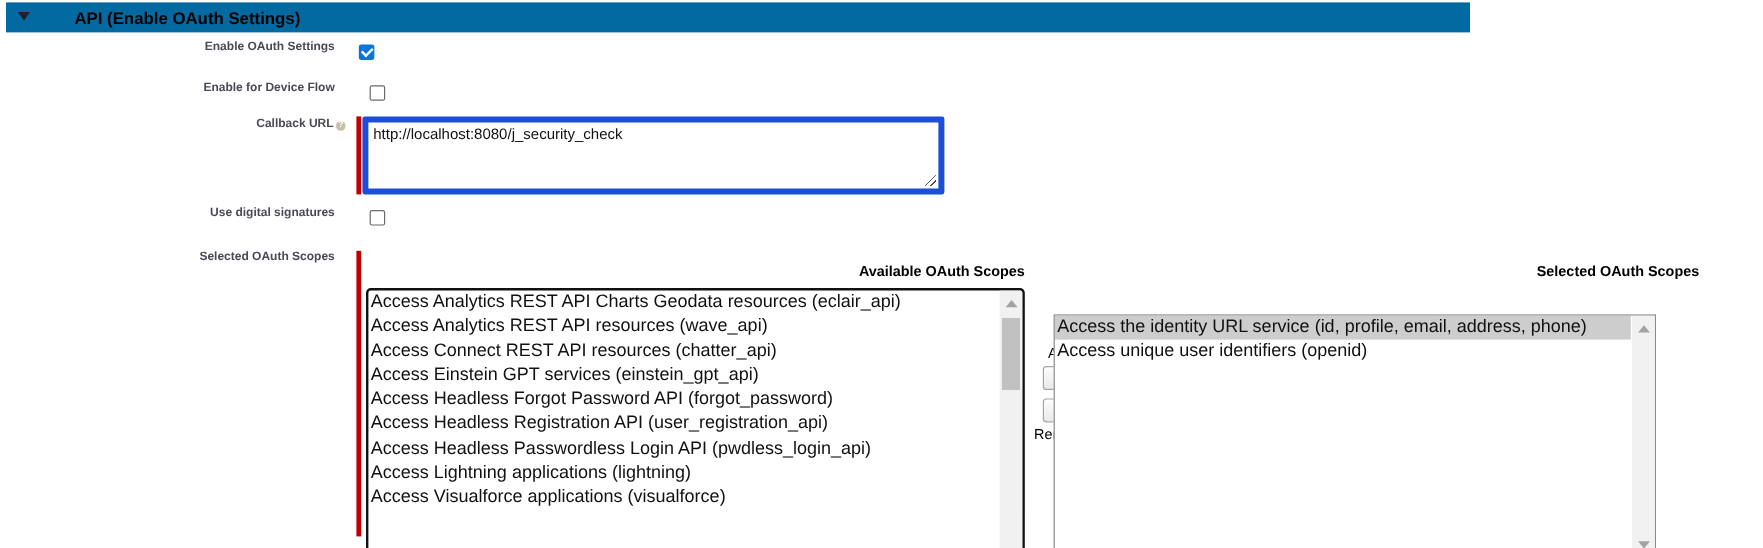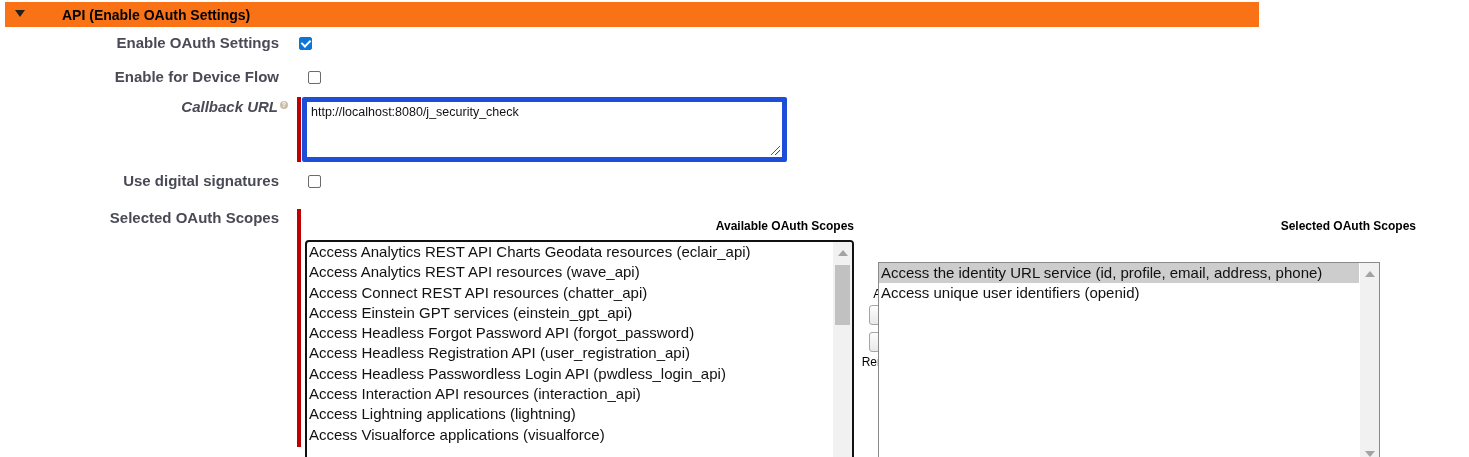--- a/index.html
+++ b/index.html
@@ -2,33 +2,32 @@
 <html><head>
 <meta charset="utf-8">
 <style>
   html, body { margin: 0; padding: 0; background: #ffffff; }
   body {
     width: 1469px; height: 457px; position: relative; overflow: hidden;
     font-family: "Liberation Sans", "DejaVu Sans", sans-serif; color: #000;
   }
   .section-header {
     position: absolute; left: 5px; top: 2px; width: 1220px; height: 25px;
-    background: #f97316;
-    padding-left: 34px;
+    background: #0369a1;
   }
   .section-header .tri {
     position: absolute; left: 10px; top: 8px; width: 0; height: 0;
     border-left: 5px solid transparent; border-right: 5px solid transparent;
     border-top: 7px solid #222;
   }
   .section-header .title {
     position: absolute; left: 57px; top: 5px; font-size: 14px; font-weight: bold; color: #000;
   }
   .label {
-    position: absolute; right: calc(1469px - 279px); font-size: 15px; font-weight: bold;
+    position: absolute; right: calc(1469px - 279px); font-size: 10px; font-weight: bold;
     color: #4a4a56; text-align: right; white-space: nowrap;
   }
   .cb {
     position: absolute; width: 11px; height: 11px; border: 1px solid #6b6b6b; border-radius: 2px;
     background: #fff; box-sizing: content-box;
   }
   .cb.checked { background: #0b75d8; border-color: #0b75d8; }
   .cb.checked::after {
     content: ""; position: absolute; left: 3px; top: 0px; width: 4px; height: 7px;
     border: solid #fff; border-width: 0 2px 2px 0; transform: rotate(45deg);
@@ -84,21 +83,21 @@
   <span class="tri"></span>
   <span class="title">API (Enable OAuth Settings)</span>
 </div>
 
 <div class="label" style="top:34px;">Enable OAuth Settings</div>
 <div class="cb checked" style="left:299px; top:37px;"></div>
 
 <div class="label" style="top:68px;">Enable for Device Flow</div>
 <div class="cb" style="left:308px; top:71px;"></div>
 
-<div class="label" style="top:98px; right:calc(1469px - 278px);font-style:italic;">Callback URL</div>
+<div class="label" style="top:98px; right:calc(1469px - 278px);">Callback URL</div>
 <span class="help-icon" style="left:280px; top:101px;">?</span>
 <div class="req-bar" style="left:297px; top:97px; height:65px;"></div>
 <div class="textarea">
   <span>http://localhost:8080/j_security_check</span>
   <span class="grip"></span>
 </div>
 
 <div class="label" style="top:172px;">Use digital signatures</div>
 <div class="cb" style="left:308px; top:175px;"></div>
 
@@ -108,21 +107,20 @@
 <div class="col-title" style="left:305px; width:549px; top:219px;">Available OAuth Scopes</div>
 <div class="listbox avail">
   <div class="items">
     <div class="opt">Access Analytics REST API Charts Geodata resources (eclair_api)</div>
     <div class="opt">Access Analytics REST API resources (wave_api)</div>
     <div class="opt">Access Connect REST API resources (chatter_api)</div>
     <div class="opt">Access Einstein GPT services (einstein_gpt_api)</div>
     <div class="opt">Access Headless Forgot Password API (forgot_password)</div>
     <div class="opt">Access Headless Registration API (user_registration_api)</div>
     <div class="opt">Access Headless Passwordless Login API (pwdless_login_api)</div>
-    <div class="opt">Access Interaction API resources (interaction_api)</div>
     <div class="opt">Access Lightning applications (lightning)</div>
     <div class="opt">Access Visualforce applications (visualforce)</div>
   </div>
   <div class="vscroll">
     <span class="up"></span>
     <span class="thumb"></span>
     <span class="down"></span>
   </div>
 </div>
 

